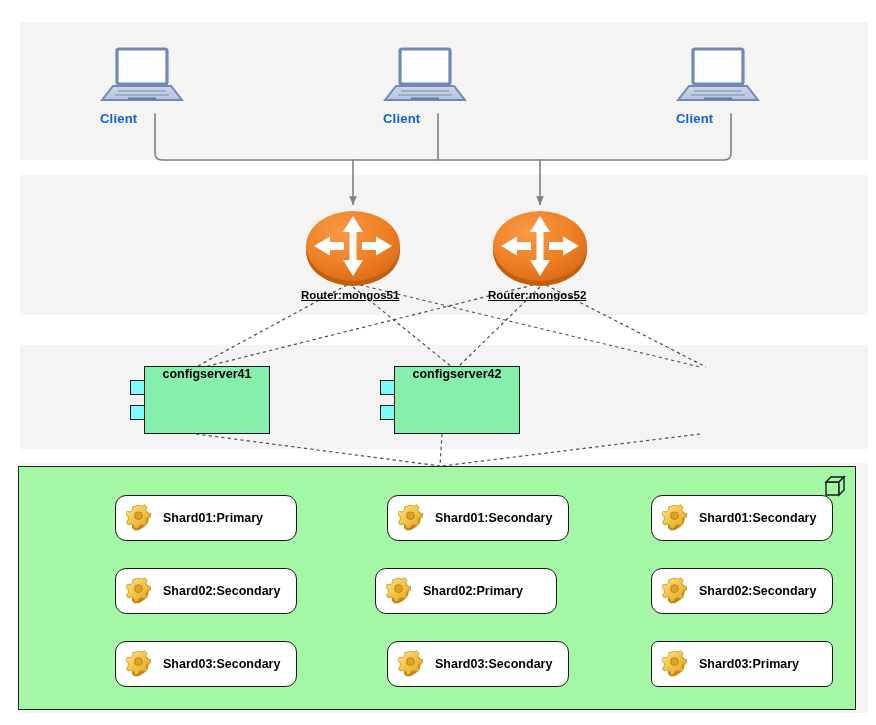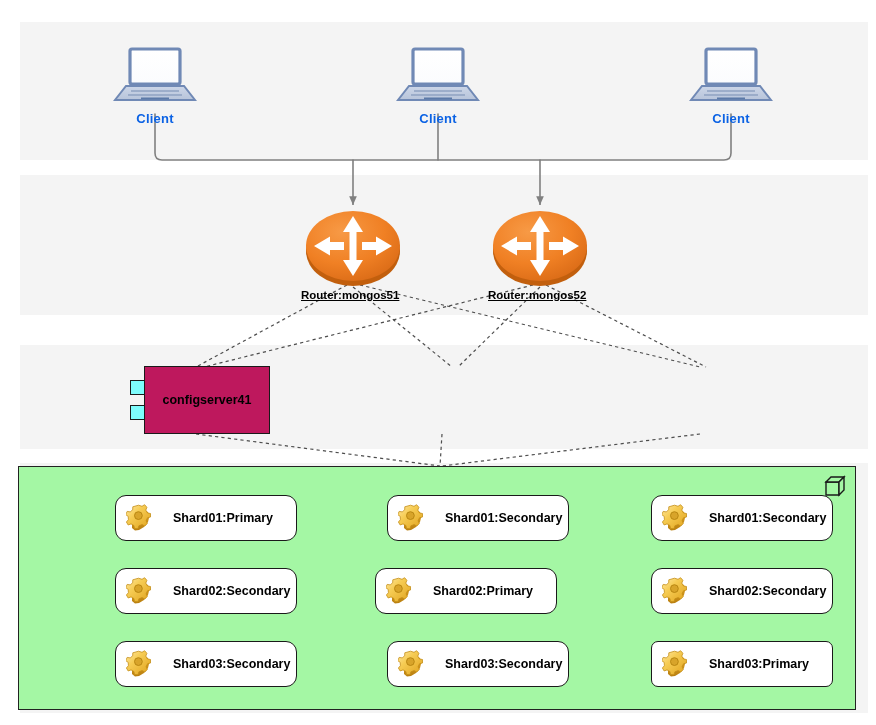--- a/index.html
+++ b/index.html
@@ -32,21 +32,20 @@
     width: 876px;
     height: 725px;
     overflow: visible;
     pointer-events: none;
   }
 
   
   .client {
     position: absolute;
     width: 110px;
-    text-align: center;
   }
   .client .cap {
     display: block;
     margin-top: 1px;
     font-size: 13px;
     font-weight: bold;
     color: #0b62e4;
     letter-spacing: .2px;
   }
 
@@ -68,25 +67,25 @@
   
   .configserver {
     position: absolute;
     width: 148px;
     height: 68px;
   }
   .configserver .body {
     position: absolute;
     left: 22px; top: 0;
     width: 126px; height: 68px;
-    background: #be185d;
+    background: #86efac;
     border: 1.6px solid #1a1a1a;
     box-sizing: border-box;
     display: flex;
-    align-items: center;
+    align-items: flex-start;
     justify-content: center;
   }
   .configserver .body span {
     font-size: 12.5px;
     font-weight: bold;
     color: #000000;
     white-space: nowrap;
   }
   .configserver .tab {
     position: absolute;
@@ -120,21 +119,21 @@
     position: absolute;
     width: 182px;
     height: 46px;
     background: #ffffff;
     border: 1.7px solid #1a1a1a;
     border-radius: 11px;
     box-sizing: border-box;
     display: flex;
     align-items: center;
     padding-left: 10px;
-    gap: 17px;
+    gap: 7px;
   }
   .shard .slabel {
     font-size: 12.5px;
     font-weight: bold;
     color: #000000;
     white-space: nowrap;
   }
 </style>
 </head>
 <body>
@@ -267,20 +266,27 @@
   <div class="router-label" style="left:488px; top:289px;">Router:mongos52</div>
 
   <div class="configserver" style="left:122px; top:366px;">
     <div class="tab t1"></div>
     <div class="tab t2"></div>
     <div class="body">
       <span>configserver41</span>
     </div>
   </div>
 
+  <div class="configserver" style="left:372px; top:366px;">
+    <div class="tab t1"></div>
+    <div class="tab t2"></div>
+    <div class="body">
+      <span>configserver42</span>
+    </div>
+  </div>
 
 
   <div id="shard-package">
 
     <svg id="package-cube-icon" width="22" height="22" viewBox="0 0 22 22">
       <path d="M 2 7 L 2 20 L 15 20 L 15 7 Z" fill="#a4f7a4" stroke="#1a1a1a" stroke-width="1.4"></path>
       <path d="M 2 7 L 7 2 L 20 2 L 15 7 Z" fill="#a4f7a4" stroke="#1a1a1a" stroke-width="1.4"></path>
       <path d="M 15 7 L 20 2 L 20 15 L 15 20 Z" fill="#a4f7a4" stroke="#1a1a1a" stroke-width="1.4"></path>
     </svg>
 

